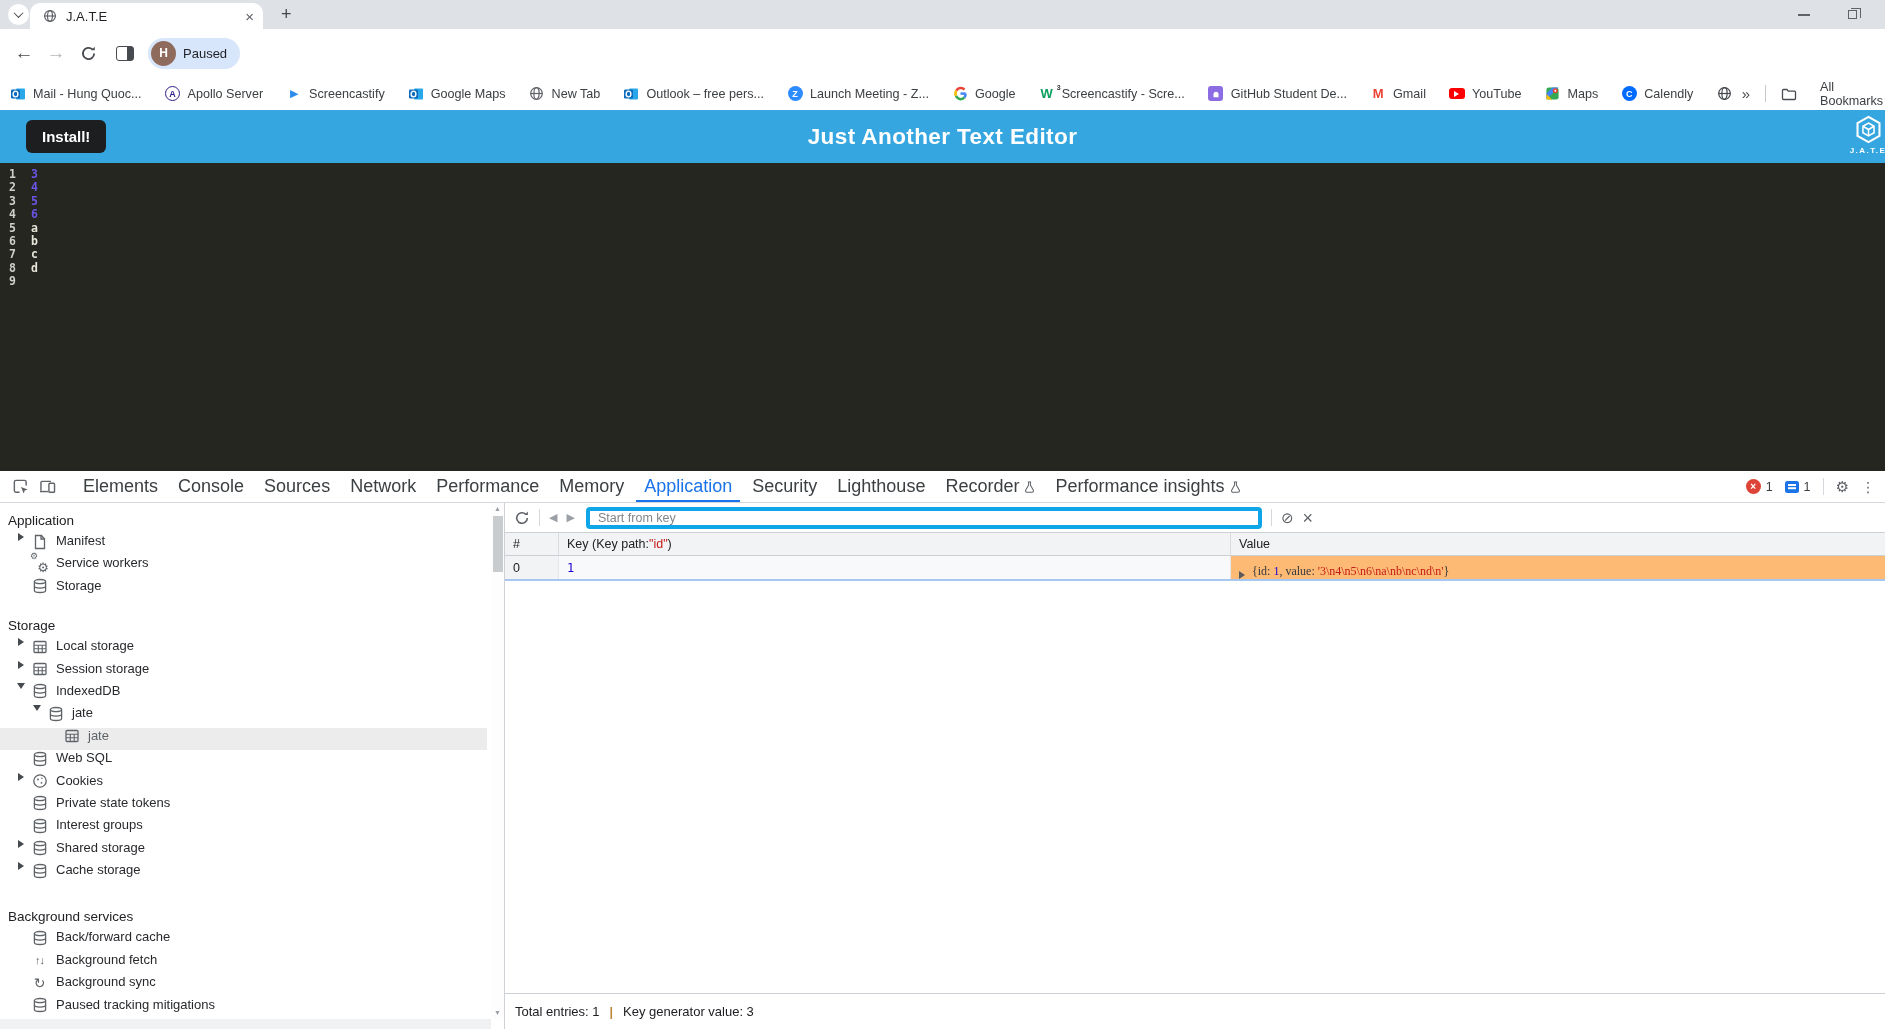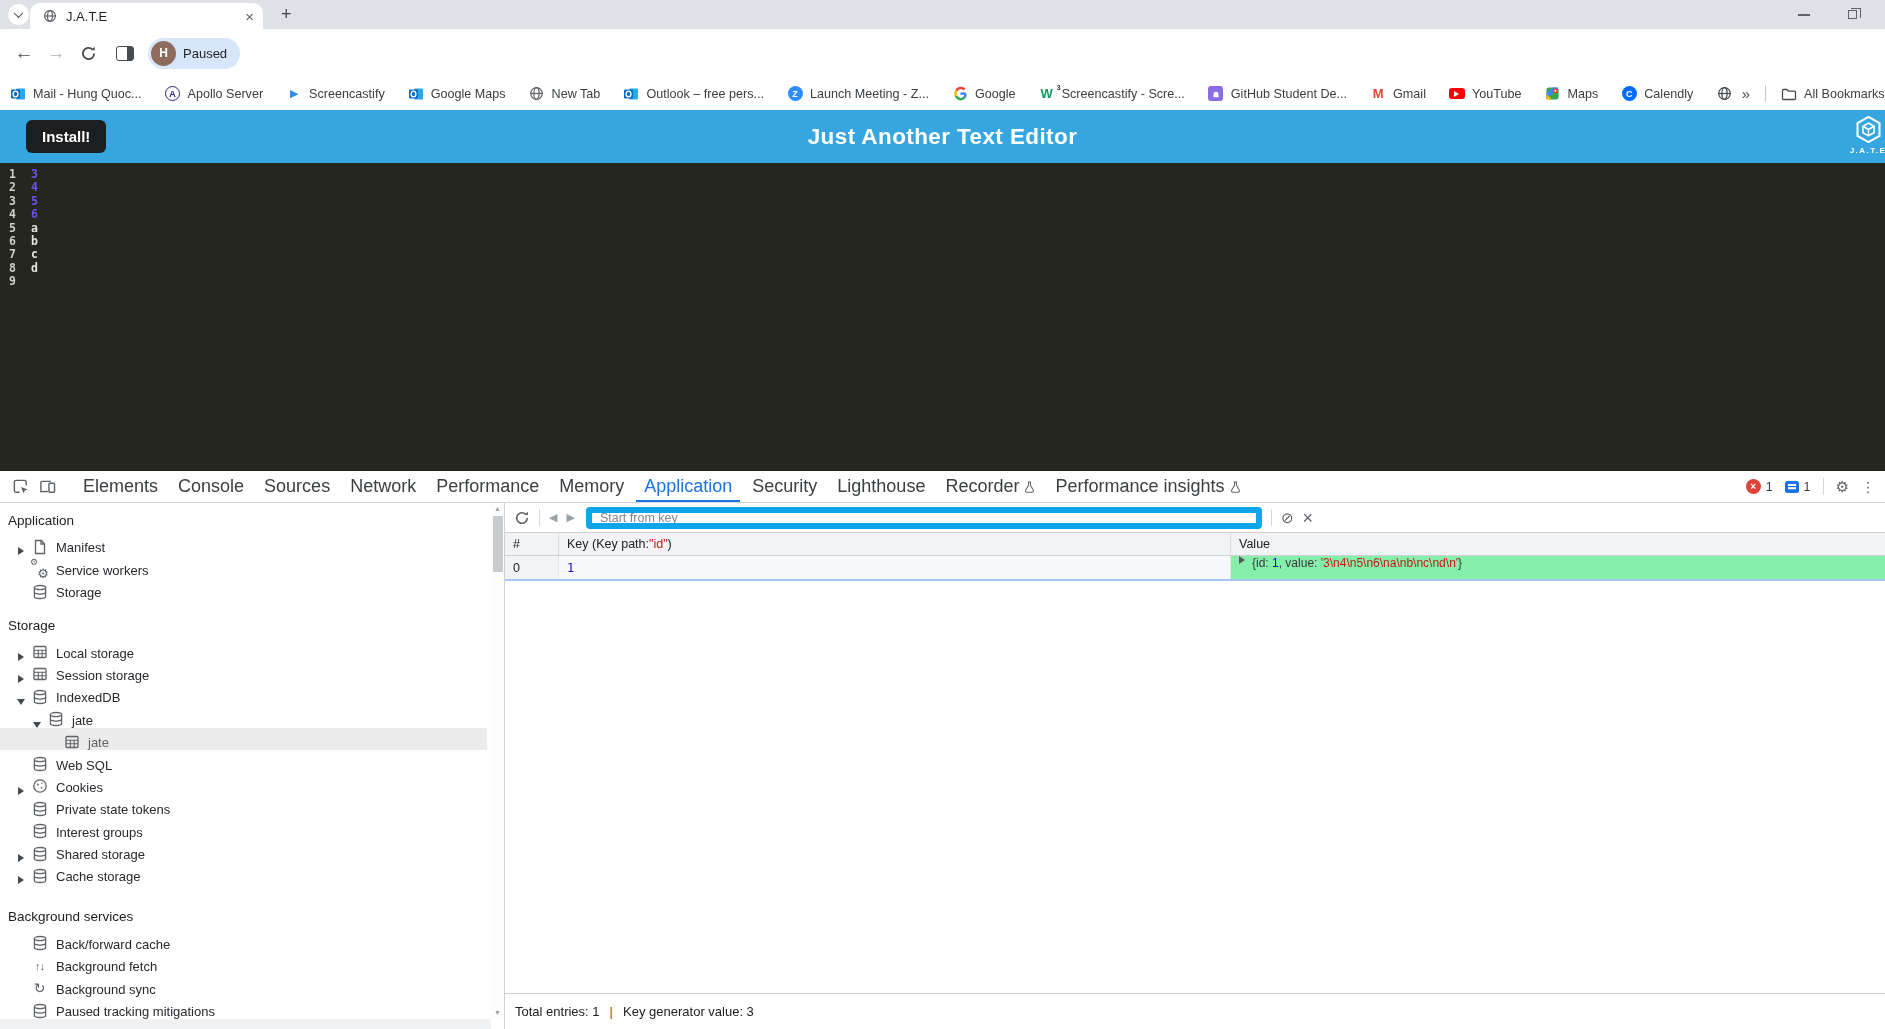--- a/index.html
+++ b/index.html
@@ -67,21 +67,21 @@
   .scasty{color:#2d8ceb;font-size:11px}
   .wgreen{color:#0ba05f;font-size:13px;font-weight:700;position:relative}
   .wgreen sup{font-size:7px;color:#333;position:absolute;top:-2px;right:-6px}
   .yt{width:16px;height:11.5px;border-radius:3px;background:#f00;display:flex;align-items:center;justify-content:center}
   .yt::after{content:"";width:0;height:0;border-left:5px solid #fff;border-top:3px solid transparent;
              border-bottom:3px solid transparent}
   .github{background:#8b6ce3}
   .bm-right{position:absolute;right:0;top:0;height:33px;display:flex;align-items:center;gap:15px;background:#fff;padding-left:6px}
   .bm-overflow{color:#474b4f;font-size:15px}
   .bm-sep{width:1px;height:17px;background:#c6c9cd}
-  .all-bm{display:flex;align-items:center;gap:7px;width:104px;overflow:hidden}
+  .all-bm{display:flex;align-items:center;gap:23px;width:104px;overflow:hidden}
 
   
   .page-header{position:absolute;top:110px;left:0;right:0;height:53px;background:#35a6df}
   .install-btn{position:absolute;left:26px;top:10px;height:33px;padding:0 16px;background:#1d1e20;
                color:#fff;font-weight:700;font-size:15px;border-radius:6px;display:flex;align-items:center}
   .page-title{position:absolute;inset:0;display:flex;align-items:center;justify-content:center;
               color:#fff;font-weight:700;font-size:22.5px;letter-spacing:.4px}
   .logo{position:absolute;right:-10px;top:4px;width:54px;display:flex;flex-direction:column;align-items:center}
   .logo-text{color:#fff;font-size:8px;letter-spacing:1.5px;margin-top:1px;font-weight:700}
 
@@ -112,21 +112,21 @@
   .dt-sep{width:1px;height:17px;background:#d5d8dc}
   .gear{font-size:15px;color:#5f6368;line-height:1}
   .kebab{font-size:14px;color:#5f6368;line-height:1}
 
   .dt-body{position:absolute;top:32px;left:0;right:0;bottom:0;display:flex}
   .dt-sidebar{width:505px;flex:none;position:relative;border-right:1px solid #cdd0d4;
               padding-top:5px;overflow:hidden;background:#fff}
   .sec-title{height:25px;line-height:25px;padding-left:8px;font-size:13.5px;color:#202124}
   .sec-storage{margin-top:13px}
   .sec-bg{margin-top:20px}
-  .trow{height:22.4px;display:flex;align-items:flex-end;padding-left:12px;font-size:13px;color:#27292d;width:487px}
+  .trow{height:22.4px;display:flex;align-items:flex-start;padding-left:12px;font-size:13px;color:#27292d;width:487px}
   .trow .slot{width:17px;display:flex;justify-content:center;flex:none}
   .trow.ind1{padding-left:28px}
   .trow.ind2{padding-left:44px}
   .trow.selected{background:#ececec;color:#5f6368}
   .tri-r{width:0;height:0;border-left:6px solid #454a4e;border-top:4px solid transparent;border-bottom:4px solid transparent}
   .tri-d{width:0;height:0;border-top:6px solid #454a4e;border-left:4px solid transparent;border-right:4px solid transparent}
   .ticon{width:17px;height:17px;margin:0 8px 0 2px;color:#5f6368;display:flex;align-items:center;
          justify-content:center;flex:none}
   .sw-ico{position:relative;width:17px;height:17px}
   .sw-ico .g1{position:absolute;left:-1px;top:-4px;font-size:9px;color:#5f6368}
@@ -138,40 +138,40 @@
             display:flex;flex-direction:column;align-items:center;padding:2px 0}
   .v-arrow{font-size:7px;color:#9aa0a6;line-height:8px}
   .v-thumb{width:10px;height:56px;background:#c9cccf;margin-top:3px}
   .v-bottom{margin-top:auto}
   .h-scroll{position:absolute;bottom:0;left:0;right:13px;height:10px;background:#eff1f3}
 
   .dt-main{flex:1;position:relative;background:#fff;overflow:hidden}
   .dt-toolbar{height:30px;border-bottom:1px solid #cdd0d4;display:flex;align-items:center;padding:0 9px;gap:9px}
   .tb-ic{color:#5f6368;display:flex;align-items:center}
   .pg-arrow{font-size:11px;color:#9aa0a6;line-height:1}
-  .key-input{width:676px;height:22px;border:6px solid #0ea5e9;border-radius:4px;padding:0 8px;
+  .key-input{width:676px;height:22px;border:4px solid #0ea5e9;border-radius:4px;padding:0 8px;
              font-size:12.5px;color:#202124;font-family:"Liberation Sans",sans-serif;outline:none;margin-left:2px}
   .key-input::placeholder{color:#80868b}
   .slashed{font-size:15px;color:#5f6368;line-height:1}
   .del-x{font-size:18px;color:#5f6368;line-height:1}
 
   .grid-head{display:flex;height:23px;background:#f1f3f4;border-bottom:1px solid #cdd0d4;
              font-size:12.5px;color:#202124;align-items:stretch}
   .gc{display:flex;align-items:center;padding-left:8px;border-right:1px solid #dadce0}
   .gc-idx{width:54px;flex:none}
   .gc-key{width:672px;flex:none}
   .gc-val{flex:1;border-right:none}
   .red{color:#c41a16}
   .grid-row{display:flex;height:25px;border-bottom:2px solid #a8c7f0;align-items:stretch;font-size:12.5px}
   .gr-idx{width:54px;flex:none;background:#f1f3f4;color:#202124;display:flex;align-items:center;
           padding-left:8px;border-right:1px solid #e4e6e9}
   .gr-key{width:672px;flex:none;background:#f8f9fa;display:flex;align-items:center;padding-left:8px;
           border-right:1px solid #e4e6e9;font-family:"DejaVu Sans Mono",monospace;font-size:12px;color:#1c00cf}
-  .gr-val{flex:1;background:#86efac;display:flex;align-items:flex-start;gap:7px;padding-left:8px;
-          font-family:Liberation Sans, sans-serif;font-size:12px;color:#38383d}
+  .gr-val{flex:1;background:#fdba74;display:flex;align-items:flex-end;gap:7px;padding-left:8px;
+          font-family:Liberation Serif, serif;font-size:12px;color:#38383d}
   .tri-small{width:0;height:0;border-left:6px solid #5a5a5a;border-top:4px solid transparent;
              border-bottom:4px solid transparent;flex:none}
   .num-blue{color:#1c00cf}
   .str-red{color:#c41a16}
 
   .dt-status{position:absolute;left:0;right:0;bottom:0;height:36px;border-top:1px solid #cdd0d4;
              background:#fff;display:flex;align-items:center;padding-left:10px;gap:10px;
              font-size:13px;color:#202124}
   .status-sep{color:#c08537;font-size:12.5px;font-weight:700}
 </style>

